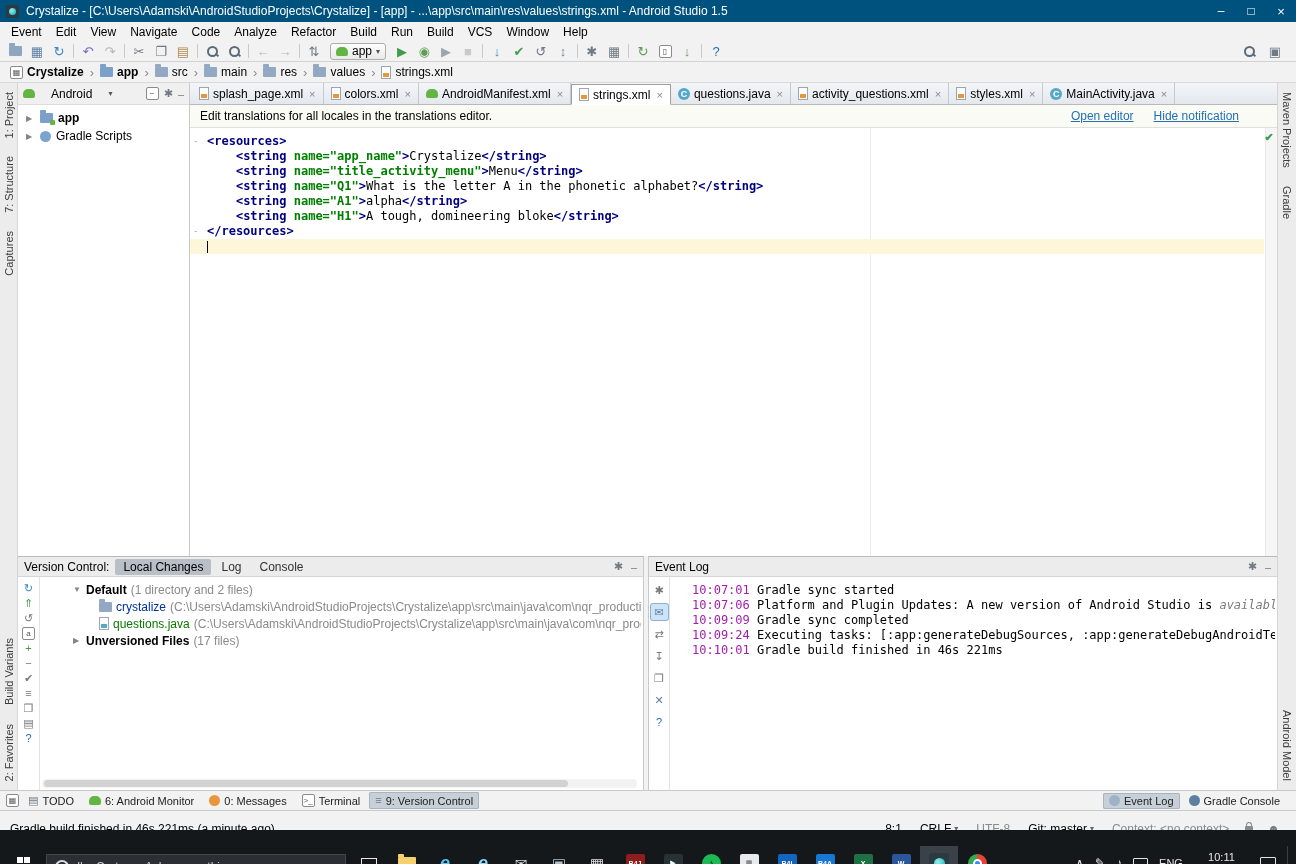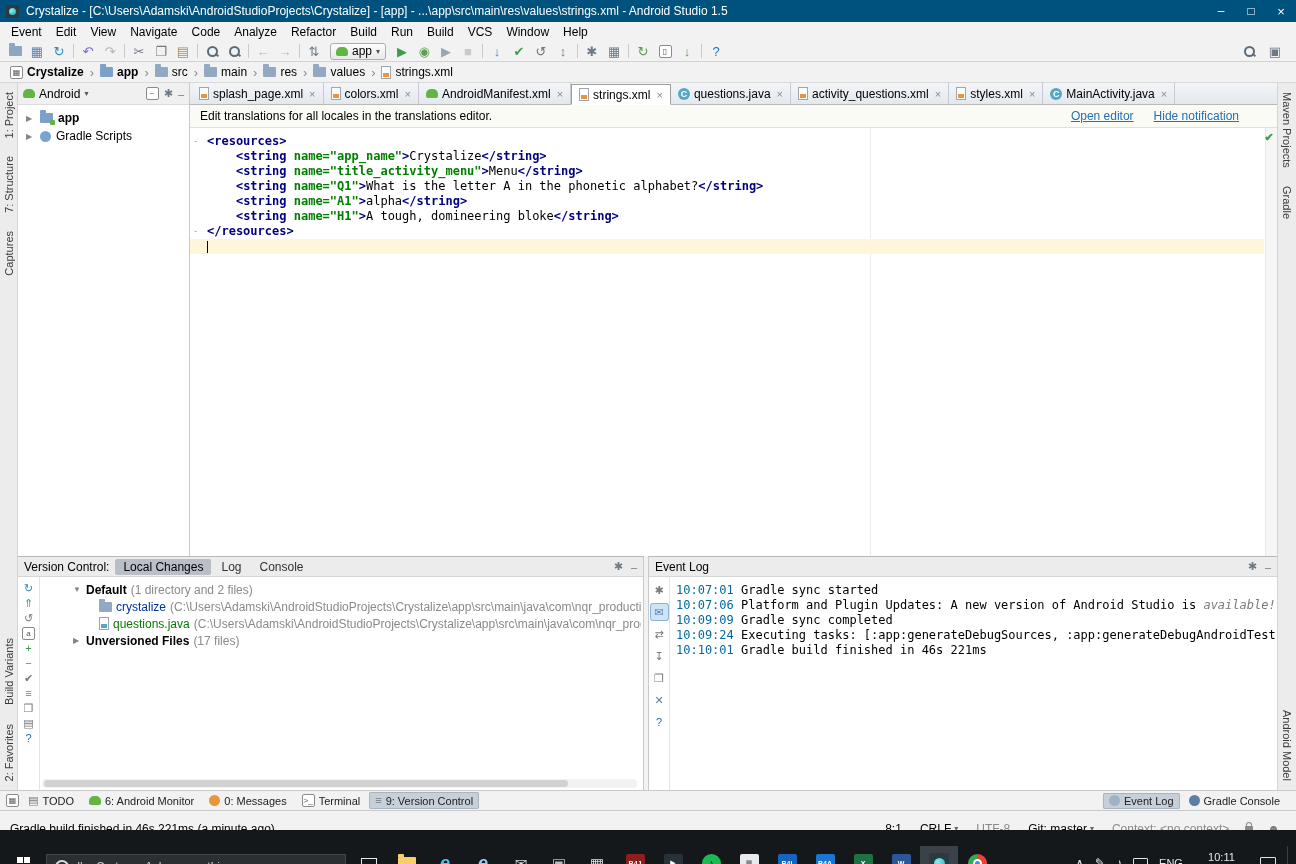--- a/index.html
+++ b/index.html
@@ -45,21 +45,21 @@
 
   
   .lstrip{position:absolute;left:0;top:83px;width:18px;height:707px;background:#ececec;border-right:1px solid #d5d5d5;display:flex;flex-direction:column;align-items:center;}
   .rstrip{position:absolute;right:0;top:83px;width:19px;height:707px;background:#ececec;border-left:1px solid #d5d5d5;display:flex;flex-direction:column;align-items:center;}
   .vtab{writing-mode:vertical-rl;transform:rotate(180deg);font-size:11px;color:#3c3c3c;margin:9px 0;}
   .vtab-r{writing-mode:vertical-rl;font-size:11px;color:#3c3c3c;margin:9px 0;}
   .spacer{flex:1;}
 
   
   .proj{position:absolute;left:18px;top:83px;width:172px;height:473px;background:#fff;border-right:1px solid #c9c9c9;}
-  .proj-header{height:22px;background:#f0f0f0;border-bottom:1px solid #dcdcdc;display:flex;align-items:center;gap:4px;padding:0 5px;}
+  .proj-header{height:22px;background:#f0f0f0;border-bottom:1px solid #dcdcdc;display:flex;align-items:center;gap:16px;padding:0 5px;}
   .ph-arrow{font-size:8px;color:#555;}
   .ph-icons{margin-left:auto;display:flex;gap:5px;align-items:center;color:#777;}
   .proj-tree{padding-top:4px;}
   .prow{height:18px;display:flex;align-items:center;gap:5px;padding-left:8px;}
   .expander{color:#848484;font-size:8px;width:9px;flex:none;}
 
   
   .editor-col{position:absolute;left:190px;top:83px;width:1087px;height:473px;background:#fff;}
   .tabbar{height:22px;background:linear-gradient(#f3f5f8,#e4e8ee);border-bottom:1px solid #b9b9b9;display:flex;align-items:flex-end;padding-left:2px;}
   .tab{height:21px;display:inline-flex;align-items:center;gap:4px;padding:0 7px;border-right:1px solid #c6cad0;font-size:12px;white-space:nowrap;}
@@ -100,21 +100,21 @@
   .vlab-bold{font-weight:bold;}
   .vsuffix,.vpath{color:#8a8a8a;}
   .hscroll{position:absolute;left:24px;right:6px;bottom:2px;height:9px;background:#f2f2f2;border-radius:4px;}
   .hthumb{position:absolute;left:2px;top:1px;bottom:1px;width:88%;background:#d2d2d2;border-radius:4px;}
   .ev-tools{position:absolute;left:0;top:0;bottom:0;width:21px;border-right:1px solid #e3e3e3;display:flex;flex-direction:column;align-items:center;padding-top:5px;gap:6px;}
   .evi{width:17px;height:16px;display:flex;align-items:center;justify-content:center;border-radius:2px;}
   .evi.sel{background:#cde4f7;box-shadow:0 0 0 1px #89b4d8;}
   .evi .ic-glyph{font-size:11px;}
   .ev-lines{position:absolute;left:27px;top:6px;right:2px;bottom:2px;font-family:"DejaVu Sans Mono","Liberation Mono",monospace;font-size:12px;}
   .evrow{height:15px;line-height:15px;white-space:nowrap;overflow:hidden;}
-  .evtime{color:#0369a1;}
+  .evtime{color:#a21caf;margin-left:16px;}
   .evital{color:#7a7a7a;font-style:italic;}
 
   
   .twbar{position:absolute;left:0;top:790px;width:100%;height:20px;background:#f2f2f2;border-top:1px solid #c9c9c9;display:flex;align-items:center;gap:3px;padding:0 6px;}
   .twbtn{display:inline-flex;align-items:center;gap:4px;padding:2px 6px;border-radius:2px;font-size:11px;color:#222;}
   .twbtn.active{background:#c7cfd8;box-shadow:inset 0 0 0 1px #a9b4bf;}
   .tw-right{margin-left:auto;display:flex;gap:3px;padding-right:4px;}
   .statusbar{position:absolute;left:0;top:810px;width:100%;height:36px;background:#f2f2f2;border-top:1px solid #c9c9c9;display:flex;align-items:center;padding:0 10px;font-size:12px;}
   .sb-widgets{margin-left:auto;display:flex;align-items: center;gap:2px;}
   .sbseg{padding:0 8px;display:inline-flex;align-items:center;gap:3px;white-space:nowrap;}

